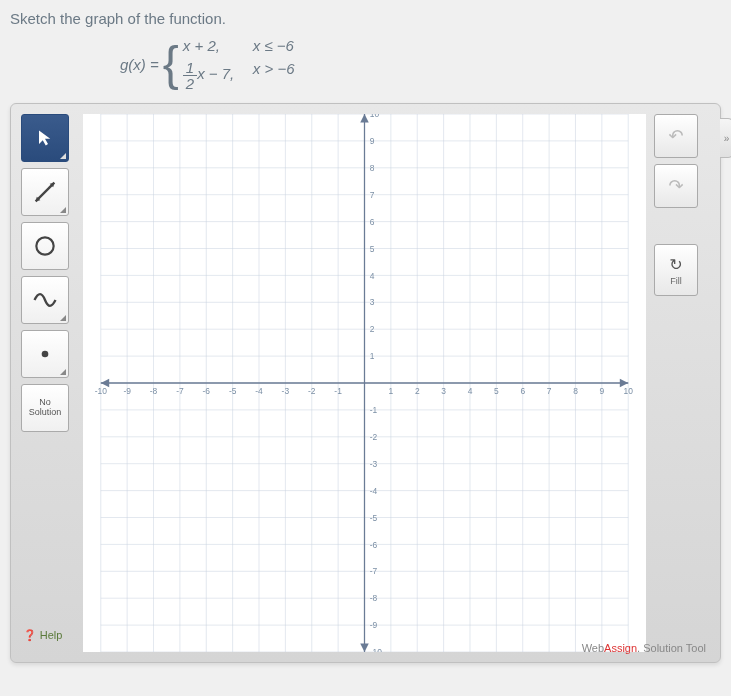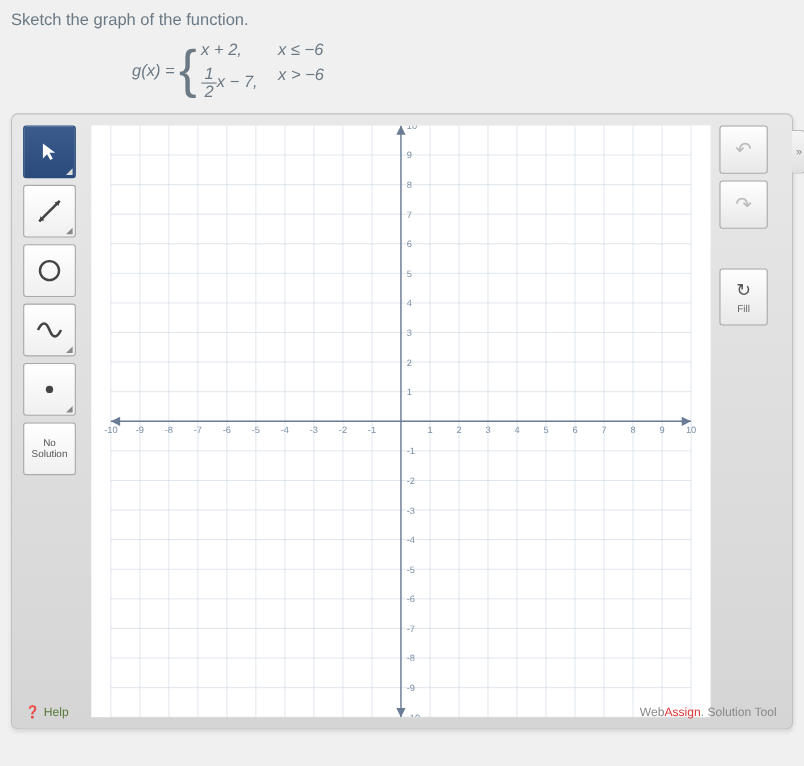--- a/index.html
+++ b/index.html
@@ -94,21 +94,21 @@
     }
     .tool-btn.selected .tool-corner { border-bottom-color: #ddd; }
     .no-sol {
       font-size: 9px;
       text-align: center;
       line-height: 1.1;
       color: #555;
     }
     .help-btn {
       position: absolute;
-      bottom: 8px;
+      bottom: 20px;
       left: 12px;
       font-size: 11px;
       color: #5a7a3a;
       cursor: pointer;
     }
     .graph-area {
       flex: 1;
       background: #fff;
       position: relative;
       overflow: hidden;

